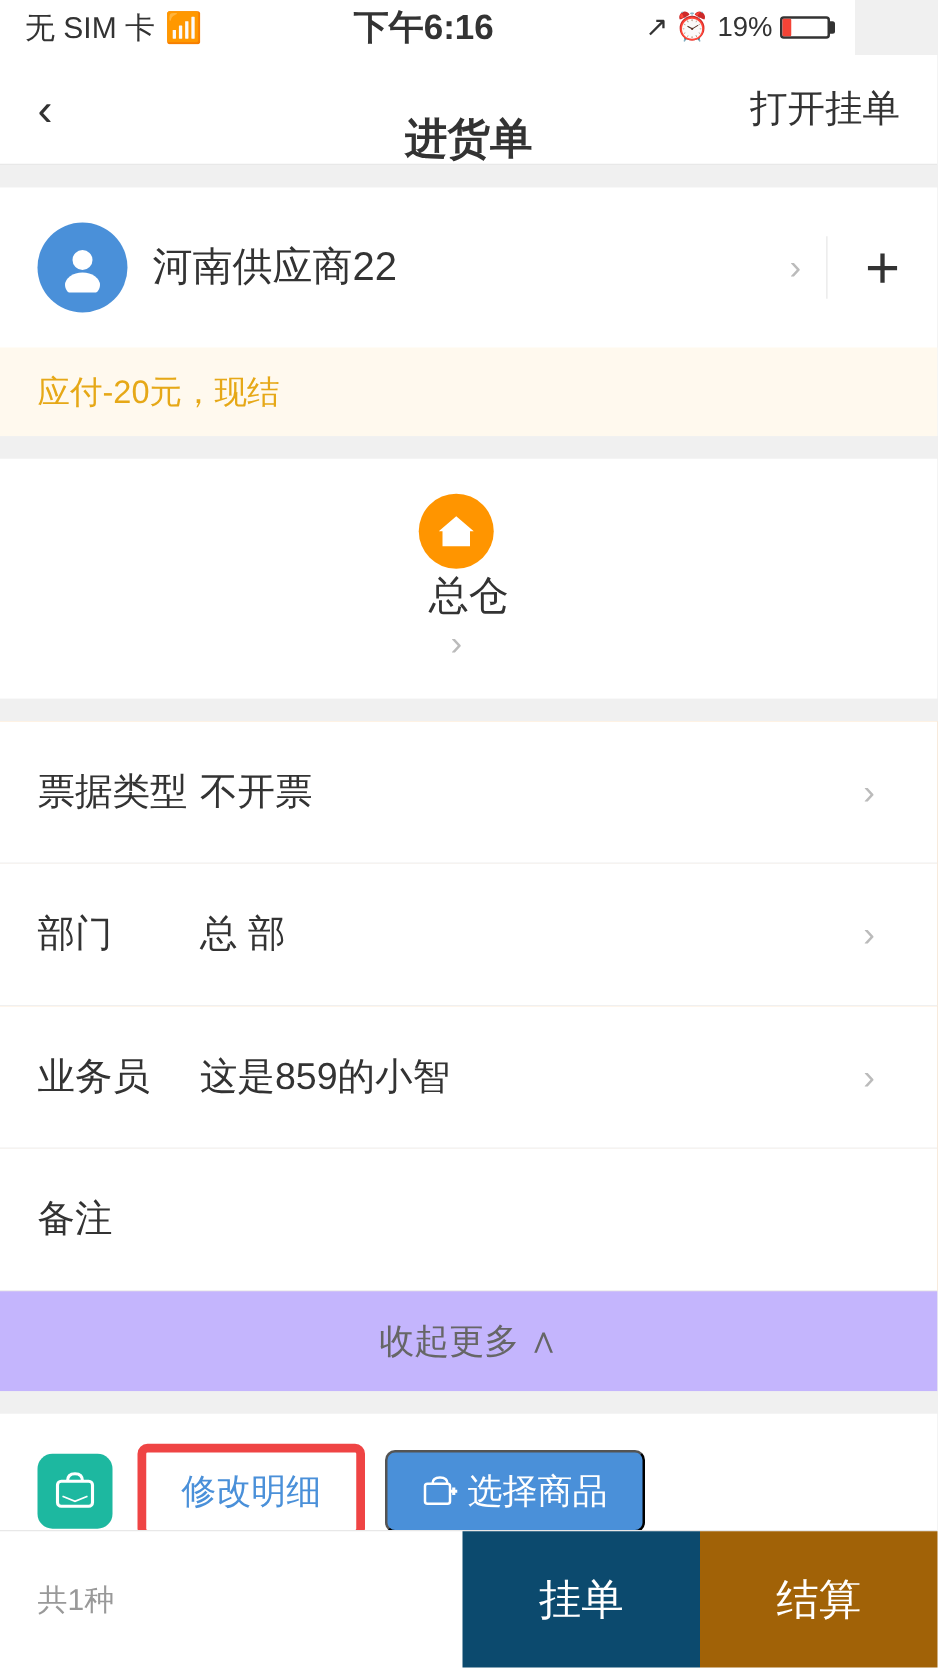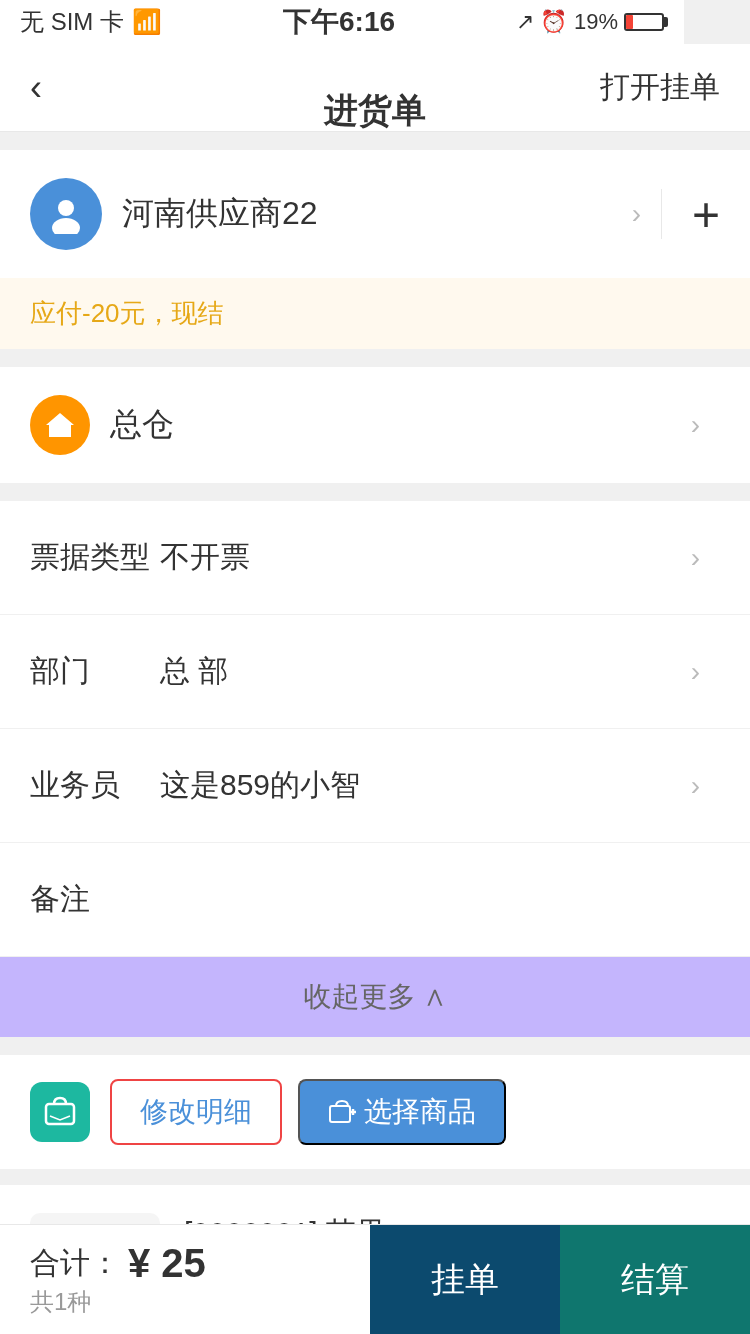--- a/index.html
+++ b/index.html
@@ -140,20 +140,21 @@
       color: #e6a817;
     }
 
     
     .row-item {
       display: flex;
       align-items: center;
       padding: 28px 30px;
       background: #fff;
       border-top: 1px solid #f0f0f0;
+      flex-direction: column;
     }
     .row-item:first-child { border-top: none; }
     .warehouse-icon {
       width: 60px; height: 60px;
       border-radius: 50%;
       background: #ff9500;
       display: flex; align-items: center; justify-content: center;
       margin-right: 20px;
       flex-shrink: 0;
       color: #fff;
@@ -220,21 +221,21 @@
       margin-right: 20px;
       color: #fff;
       font-size: 28px;
     }
     .products-count {
       flex: 1;
       font-size: 30px;
       color: #333;
     }
     .btn-outline {
-      border: 2px solid #ef4444;
+      border: 7px solid #ef4444;
       border-radius: 8px;
       padding: 12px 28px;
       font-size: 28px;
       color: #4a90d9;
       background: #fff;
       cursor: pointer;
       margin-right: 16px;
     }
     .btn-blue {
       border-radius: 8px;
@@ -326,21 +327,21 @@
       background: #0c4a6e;
       display: flex;
       align-items: center;
       justify-content: center;
       font-size: 34px;
       color: #fff;
       cursor: pointer;
     }
     .btn-settle {
       width: 190px;
-      background: #0f766e;
+      background: #a16207;
       display: flex;
       align-items: center;
       justify-content: center;
       font-size: 34px;
       color: #fff;
       cursor: pointer;
     }
   </style>
 </head>
 <body>
@@ -473,21 +474,17 @@
       <span style="color:#4a90d9;">5千克</span>
       <span> = </span>
       <span style="color:#4a90d9;">¥25</span>
     </div>
   </div>
   <div class="more-btn">···</div>
 </div>
 
 <div class="bottom-bar">
   <div class="bottom-total">
-    <div class="total-main">
-      <span>合计：</span>
-      <span class="total-amount">¥ 25</span>
-    </div>
     <div class="total-sub">共1种</div>
   </div>
   <div class="btn-pending">挂单</div>
   <div class="btn-settle">结算</div>
 </div>
 
 </body></html>

